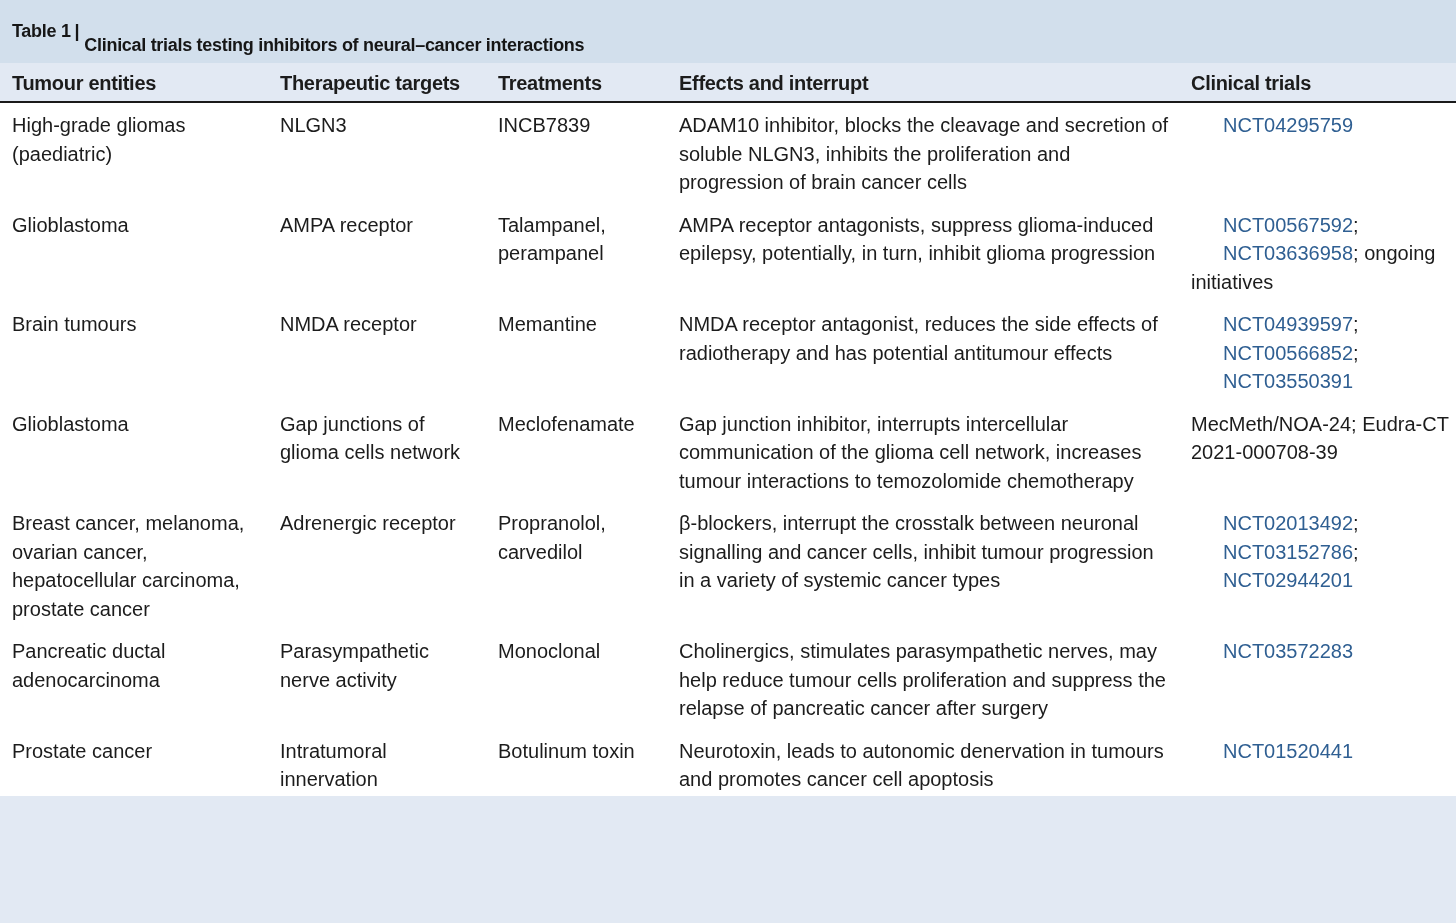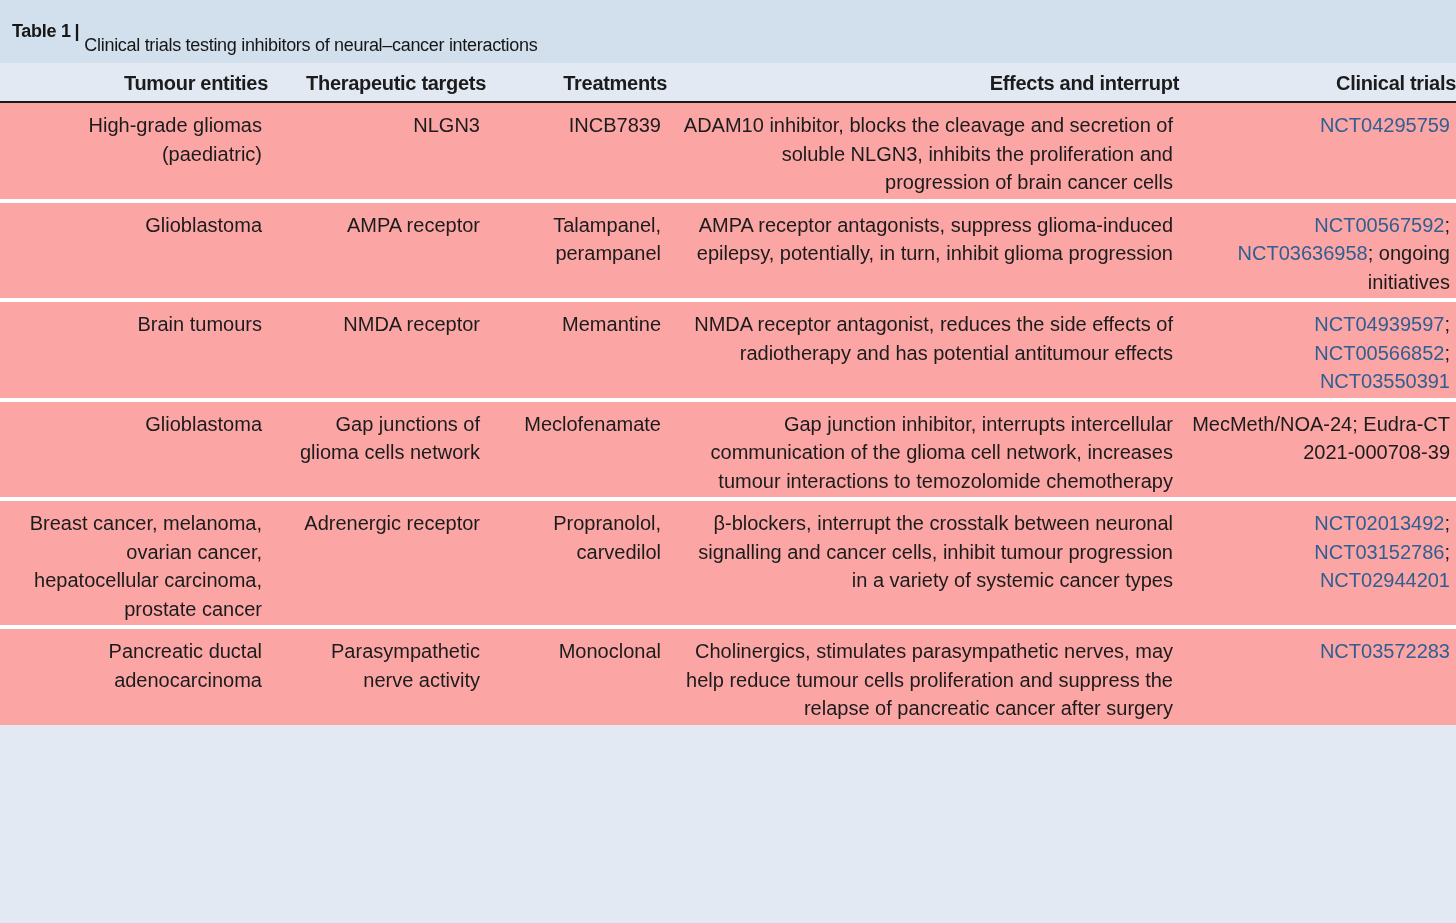--- a/index.html
+++ b/index.html
@@ -10,47 +10,46 @@
     color: #1c1c1c;
   }
   .title-bar {
     height: 63px; background: #d2dfec;
     display: flex; align-items: center;
     padding-left: 12px; box-sizing: border-box;
     font-size: 18px; font-weight: bold; letter-spacing: -0.3px;
     color: #161616;
   }
   .title-bar .sep { margin: 0 5px 0 4px; font-weight: bold; }
-  .title-bar .title-text { font-weight: normal; margin-top: 28px; }
+  .title-bar .title-text { font-weight: bold; margin-top: 28px; }
   table {
     width: 1456px; border-collapse: collapse; table-layout: fixed;
   }
   col.c1 { width: 268px; }
   col.c2 { width: 218px; }
   col.c3 { width: 181px; }
   col.c4 { width: 512px; }
   col.c5 { width: 277px; }
   thead th {
     background: #e2e9f3;
-    text-align: right; font-weight: bold;
+    text-align: left; font-weight: bold;
     font-size: 20px; letter-spacing: -0.3px;
     height: 39px; padding: 2px 0 0 12px; box-sizing: border-box;
     border-bottom: 2px solid #1a1a1a;
     vertical-align: middle;
   }
   tbody td {
     font-size: 20px; line-height: 28.5px;
     vertical-align: top;
     padding: 8px 6px 2px 12px;
     border-bottom: 4px solid #ffffff;
-    background: #fca5a5;
-    text-align: right;
+    background: #ffffff;
   }
   tbody tr:last-child td { border-bottom: none; }
-  .trial-link { color: #2f5f92; text-decoration: none; }
+  .trial-link { color: #2f5f92; text-decoration: none; margin-left: 32px; }
   .trial-sep { color: #1c1c1c; }
   .trial-note { color: #1c1c1c; }
 </style>
 </head>
 <body>
 
 <div class="title-bar">
   <span>Table 1</span>
   <span class="sep">|</span>
   <span class="title-text">Clinical trials testing inhibitors of neural–cancer interactions</span>
@@ -109,14 +108,21 @@
         <td>β-blockers, interrupt the crosstalk between neuronal signalling and cancer cells, inhibit tumour progression in a variety of systemic cancer types</td>
         <td><a class="trial-link">NCT02013492</a><span class="trial-sep">;</span><br><a class="trial-link">NCT03152786</a><span class="trial-sep">;</span><br><a class="trial-link">NCT02944201</a></td>
       </tr>
       <tr>
         <td>Pancreatic ductal adenocarcinoma</td>
         <td>Parasympathetic nerve activity</td>
         <td>Monoclonal</td>
         <td>Cholinergics, stimulates parasympathetic nerves, may help reduce tumour cells proliferation and suppress the relapse of pancreatic cancer after surgery</td>
         <td><a class="trial-link">NCT03572283</a></td>
       </tr>
+      <tr>
+        <td>Prostate cancer</td>
+        <td>Intratumoral innervation</td>
+        <td>Botulinum toxin</td>
+        <td>Neurotoxin, leads to autonomic denervation in tumours and promotes cancer cell apoptosis</td>
+        <td><a class="trial-link">NCT01520441</a></td>
+      </tr>
     </tbody>
 </table>
 
 </body></html>

